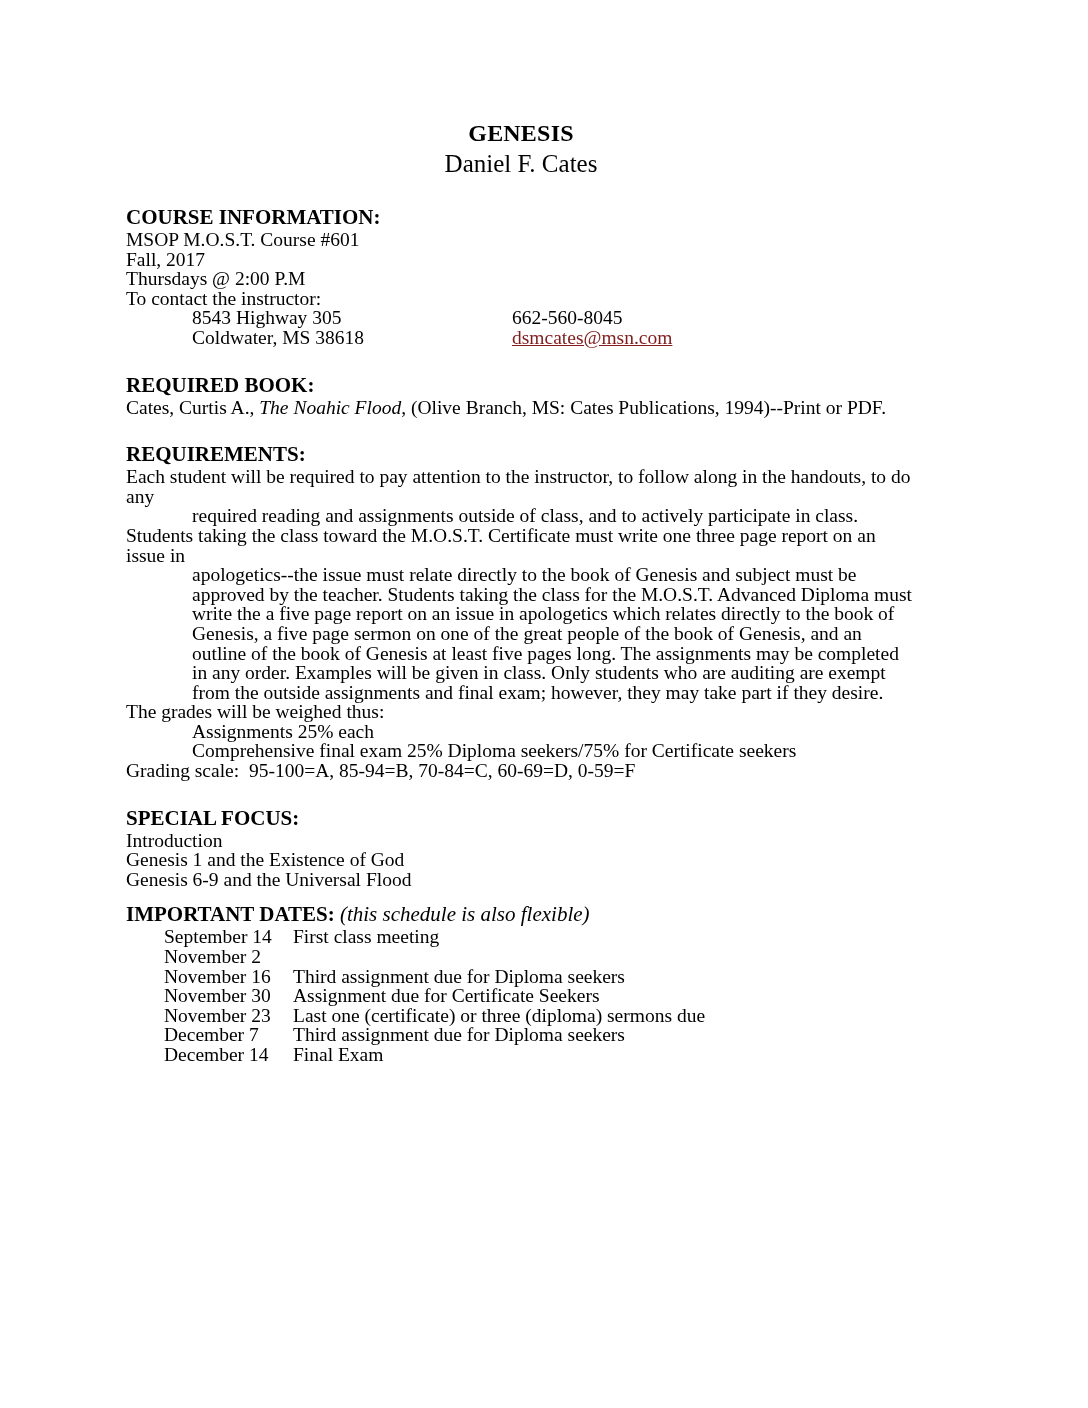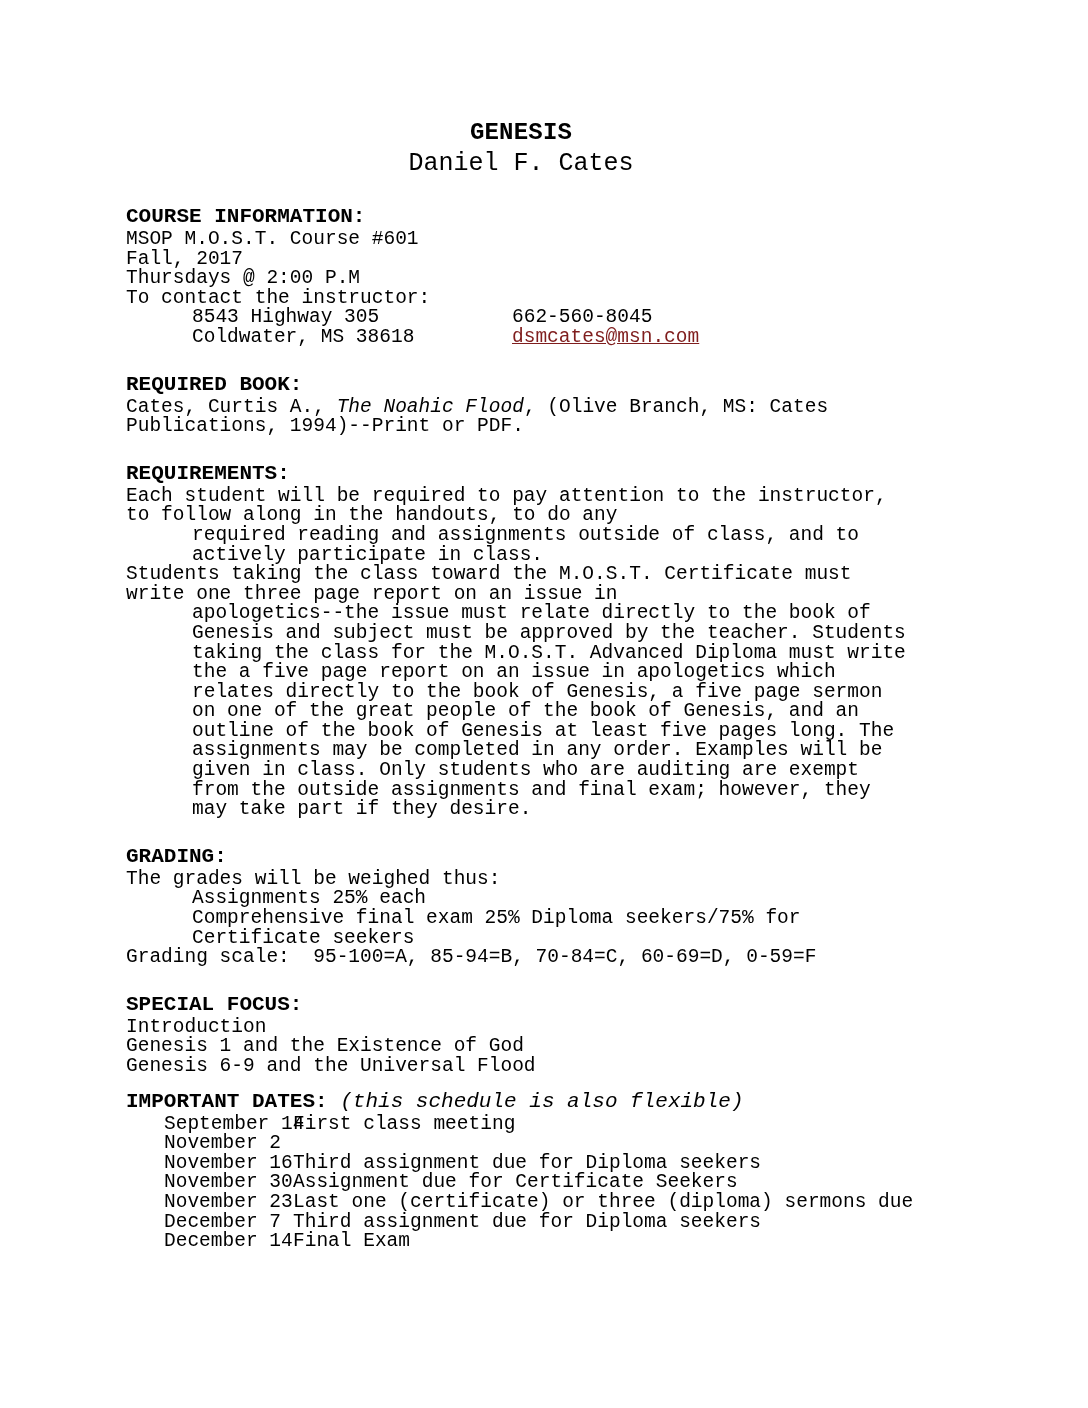--- a/index.html
+++ b/index.html
@@ -5,21 +5,21 @@
   html, body {
     margin: 0;
     padding: 0;
     background: #ffffff;
   }
   .page {
     position: relative;
     width: 984px;
     height: 1408px;
     background: #ffffff;
-    font-family: Liberation Mono, monospace;
+    font-family: Liberation Serif, serif;
     color: #000000;
     overflow: hidden;
   }
   .content {
     position: absolute;
     left: 126px;
     top: 118px;
     width: 790px;
   }
 
@@ -140,21 +140,20 @@
       <span class="right-col"><a class="email-link" href="#">dsmcates@msn.com</a></span>
     </div>
 
     <div class="section-heading">REQUIRED BOOK:</div>
     <div class="line"><span>Cates, Curtis A., </span><span class="italic">The Noahic Flood</span><span>, (Olive Branch, MS: Cates Publications, 1994)--Print or PDF.</span></div>
 
     <div class="section-heading">REQUIREMENTS:</div>
     <div class="para"><span class="first">Each student will be required to pay attention to the instructor, to follow along in the handouts, to do any</span><span>required reading and assignments outside of class, and to actively participate in class.</span></div>
     <div class="para"><span class="first">Students taking the class toward the M.O.S.T. Certificate must write one three page report on an issue in</span><span>apologetics--the issue must relate directly to the book of Genesis and subject must be approved by the teacher. Students taking the class for the M.O.S.T. Advanced Diploma must write the a five page report on an issue in apologetics which relates directly to the book of Genesis, a five page sermon on one of the great people of the book of Genesis, and an outline of the book of Genesis at least five pages long. The assignments may be completed in any order. Examples will be given in class. Only students who are auditing are exempt from the outside assignments and final exam; however, they may take part if they desire.</span></div>
 
-    <div class="section-heading">GRADING:</div>
     <div class="line">The grades will be weighed thus:</div>
     <div class="line indent-1">Assignments 25% each</div>
     <div class="line indent-1">Comprehensive final exam 25% Diploma seekers/75% for Certificate seekers</div>
     <div class="line">Grading scale:  95-100=A, 85-94=B, 70-84=C, 60-69=D, 0-59=F</div>
 
     <div class="section-heading">SPECIAL FOCUS:</div>
     <div class="line">Introduction</div>
     <div class="line">Genesis 1 and the Existence of God</div>
     <div class="line">Genesis 6-9 and the Universal Flood</div>
 

